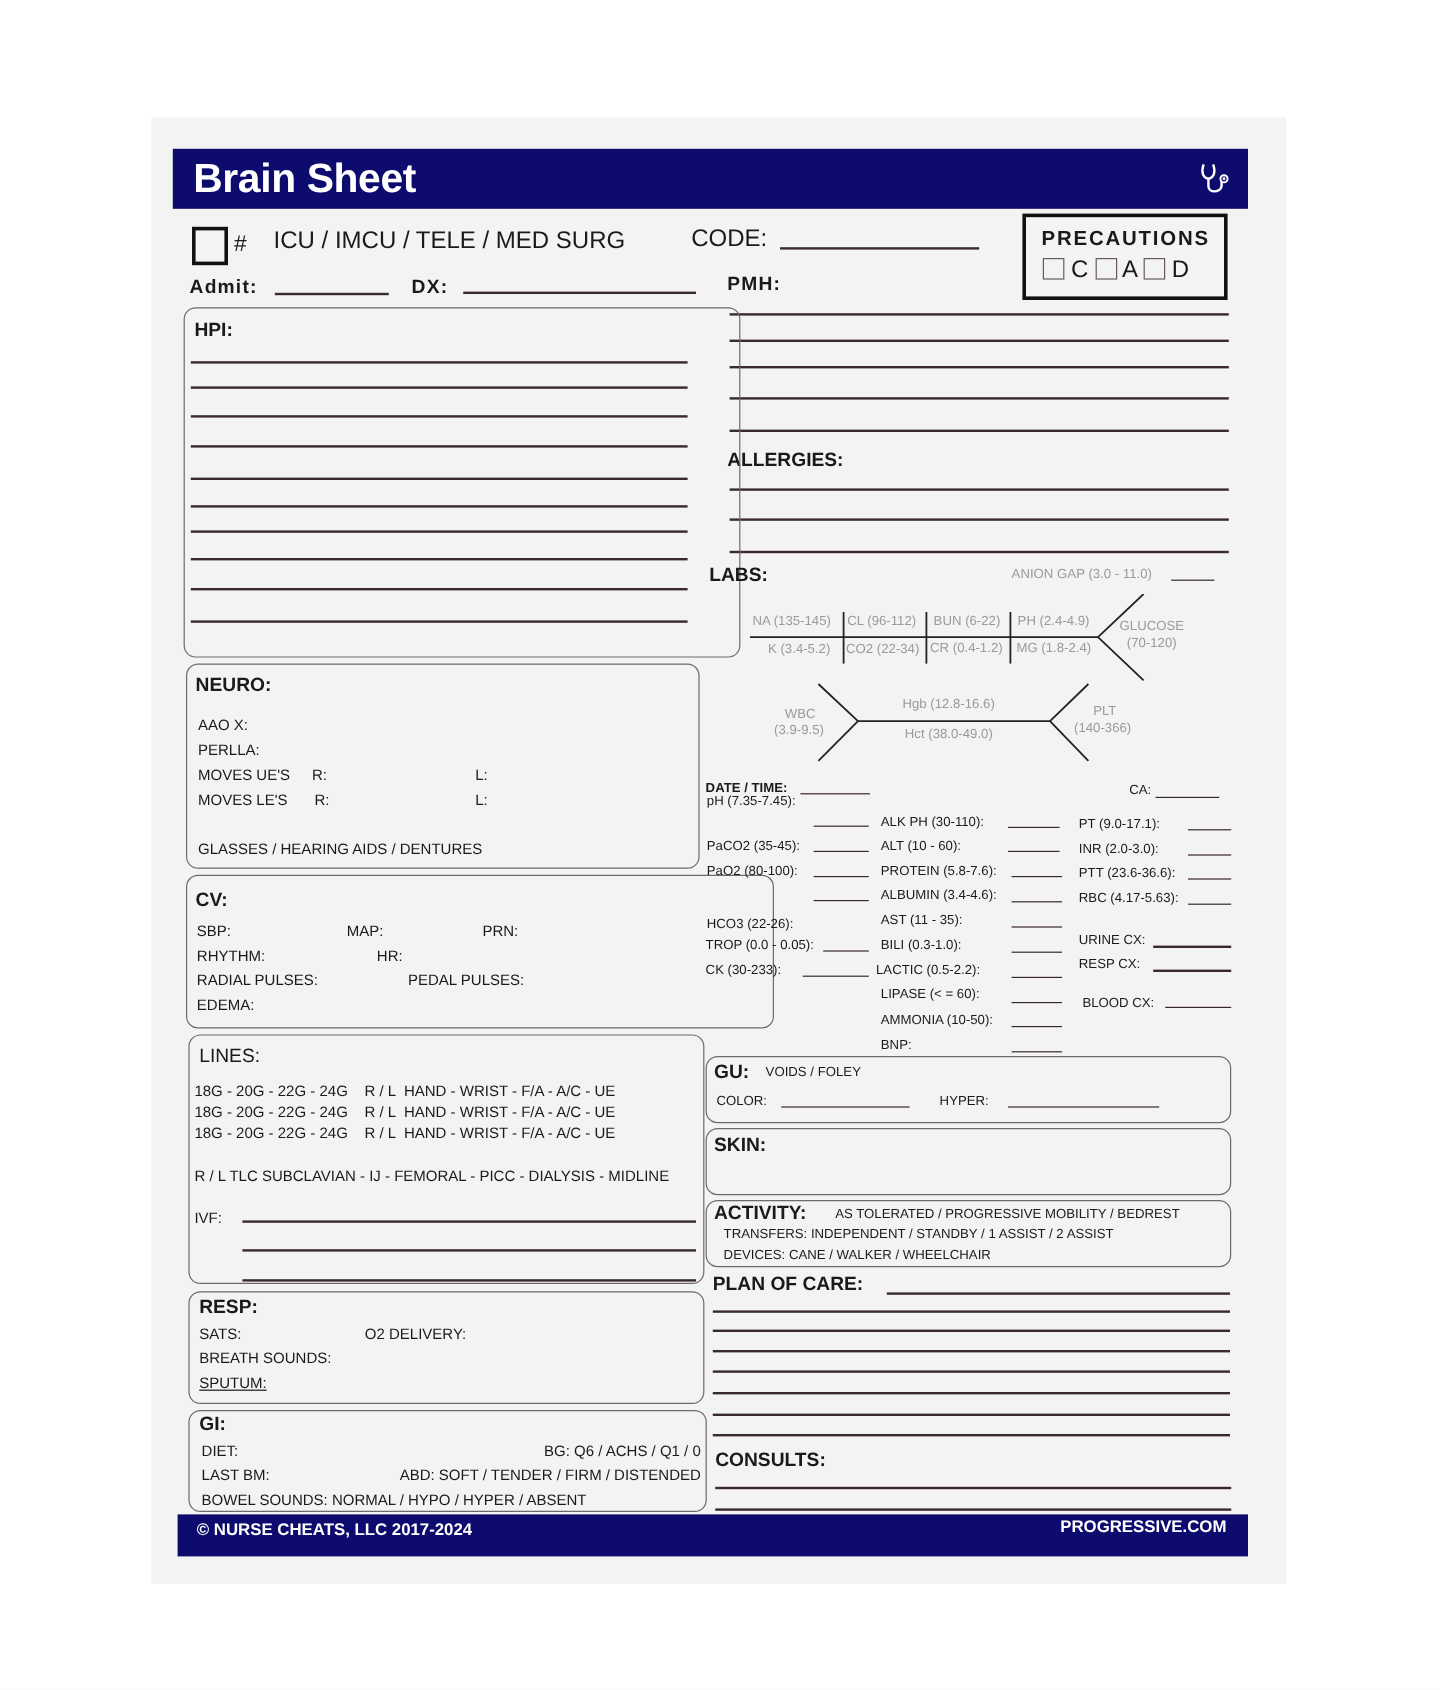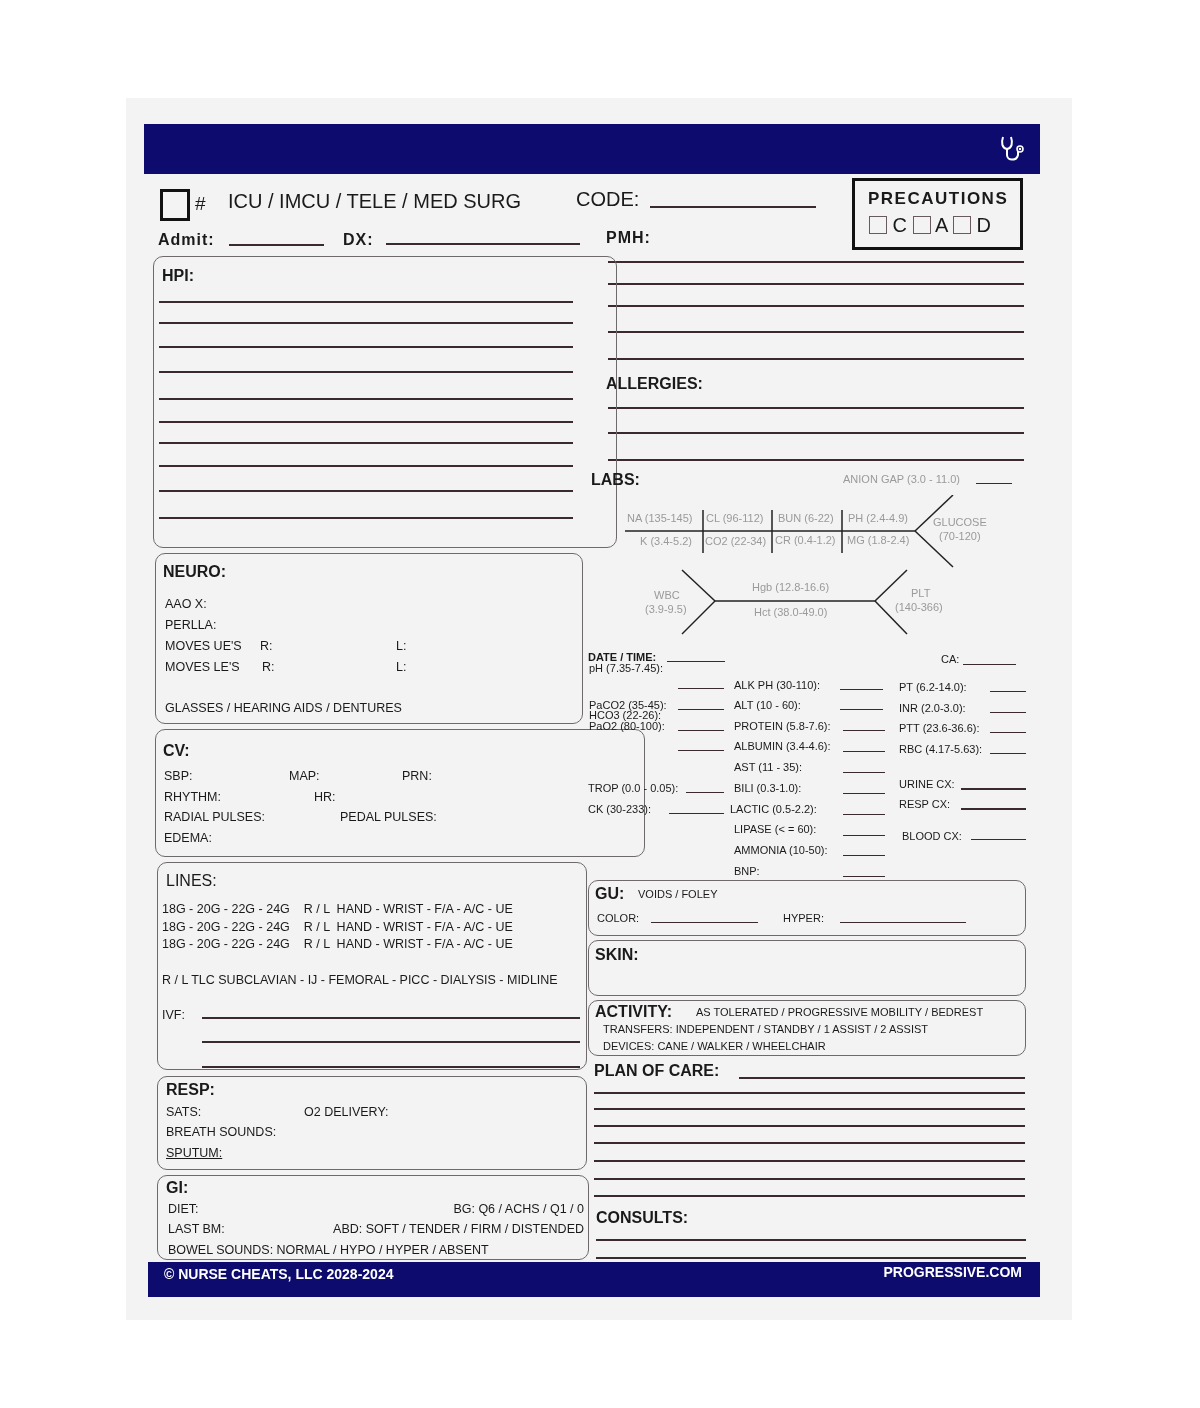--- a/index.html
+++ b/index.html
@@ -23,20 +23,21 @@
   .lab{font-size:11px;color:#1a1a1a;}
   .chk{display:inline-block;width:16px;height:16px;border:1px solid #6a5a5e;vertical-align:-2px;}
   .prec{position:absolute;left:852px;top:178px;width:171px;height:72px;border:3px solid #111;box-sizing:border-box;}
 </style>
 </head>
 <body>
 
 <div class="paper"></div>
 
 <div class="header-bar">
+  <div class="header-title">Brain Sheet</div>
   <svg class="steth" viewBox="0 0 30 32">
     <path d="M5 4 C3 10 4 15 9 16 C14 15 15 10 13 4" fill="none" stroke="#fff" stroke-width="2"></path>
     <path d="M9 16 L9 22 C9 28 19 28 20 22 L20 18" fill="none" stroke="#fff" stroke-width="2"></path>
     <circle cx="22" cy="16" r="3" fill="none" stroke="#fff" stroke-width="1.6"></circle>
     <circle cx="22" cy="16" r="1.2" fill="#fff"></circle>
   </svg>
 </div>
 
 <div class="abs" style="left:160px;top:189px;width:24px;height:26px;border:3px solid #111;"></div>
 <div class="t big" style="left:195px;top:193px;font-size:19px;">#</div>
@@ -179,21 +180,21 @@
 <div class="line" style="left:667px;top:661px;width:58px;height:1px;"></div>
 <div class="t lab" style="left:941px;top:653px;">CA:</div>
 <div class="line" style="left:963px;top:664px;width:53px;height:1px;"></div>
 
 <div class="t lab" style="left:589px;top:662px;">pH (7.35-7.45):</div>
 <div class="line" style="left:678px;top:688px;width:46px;height:1px;"></div>
 <div class="t lab" style="left:589px;top:699px;">PaCO2 (35-45):</div>
 <div class="line" style="left:678px;top:709px;width:46px;height:1px;"></div>
 <div class="t lab" style="left:589px;top:720px;">PaO2 (80-100):</div>
 <div class="line" style="left:678px;top:730px;width:46px;height:1px;"></div>
-<div class="t lab" style="left:589px;top:709px;text-align:center;">HCO3 (22-26):</div>
+<div class="t lab" style="left:589px;top:764px;text-align:center;">HCO3 (22-26):</div>
 <div class="line" style="left:678px;top:750px;width:46px;height:1px;"></div>
 <div class="t lab" style="left:588px;top:782px;">TROP (0.0 - 0.05):</div>
 <div class="line" style="left:686px;top:792px;width:38px;height:1px;"></div>
 <div class="t lab" style="left:588px;top:803px;">CK (30-233):</div>
 <div class="line" style="left:669px;top:813px;width:55px;height:1px;"></div>
 
 <div class="t lab" style="left:734px;top:679px;">ALK PH (30-110):</div>
 <div class="line" style="left:840px;top:689px;width:43px;height:1px;"></div>
 <div class="t lab" style="left:734px;top:699px;">ALT (10 - 60):</div>
 <div class="line" style="left:840px;top:709px;width:43px;height:1px;"></div>
@@ -207,21 +208,21 @@
 <div class="line" style="left:843px;top:793px;width:42px;height:1px;"></div>
 <div class="t lab" style="left:730px;top:803px;">LACTIC (0.5-2.2):</div>
 <div class="line" style="left:843px;top:814px;width:42px;height:1px;"></div>
 <div class="t lab" style="left:734px;top:823px;">LIPASE (&lt; = 60):</div>
 <div class="line" style="left:843px;top:835px;width:42px;height:1px;"></div>
 <div class="t lab" style="left:734px;top:844px;">AMMONIA (10-50):</div>
 <div class="line" style="left:843px;top:855px;width:42px;height:1px;"></div>
 <div class="t lab" style="left:734px;top:865px;">BNP:</div>
 <div class="line" style="left:843px;top:876px;width:42px;height:1px;"></div>
 
-<div class="t lab" style="left:899px;top:681px;">PT (6.2-14.0):</div>
+<div class="t lab" style="left:899px;top:681px;">PT (9.0-17.1):</div>
 <div class="line" style="left:990px;top:691px;width:36px;height:1px;"></div>
 <div class="t lab" style="left:899px;top:702px;">INR (2.0-3.0):</div>
 <div class="line" style="left:990px;top:712px;width:36px;height:1px;"></div>
 <div class="t lab" style="left:899px;top:722px;">PTT (23.6-36.6):</div>
 <div class="line" style="left:990px;top:732px;width:36px;height:1px;"></div>
 <div class="t lab" style="left:899px;top:743px;">RBC (4.17-5.63):</div>
 <div class="line" style="left:990px;top:753px;width:36px;height:1px;"></div>
 <div class="t lab" style="left:899px;top:778px;">URINE CX:</div>
 <div class="line" style="left:961px;top:788px;width:65px;"></div>
 <div class="t lab" style="left:899px;top:798px;">RESP CX:</div>
@@ -257,15 +258,15 @@
 <div class="line" style="left:594px;top:1142px;width:431px;"></div>
 <div class="line" style="left:594px;top:1160px;width:431px;"></div>
 <div class="line" style="left:594px;top:1178px;width:431px;"></div>
 <div class="line" style="left:594px;top:1195px;width:431px;"></div>
 
 <div class="t h" style="left:596px;top:1209px;">CONSULTS:</div>
 <div class="line" style="left:596px;top:1239px;width:430px;"></div>
 <div class="line" style="left:596px;top:1257px;width:430px;"></div>
 
 <div class="footer-bar">
-  <div class="footer-left">© NURSE CHEATS, LLC 2028-2024</div>
+  <div class="footer-left">© NURSE CHEATS, LLC 2017-2024</div>
   <div class="footer-right">PROGRESSIVE.COM</div>
 </div>
 
 </body></html>

